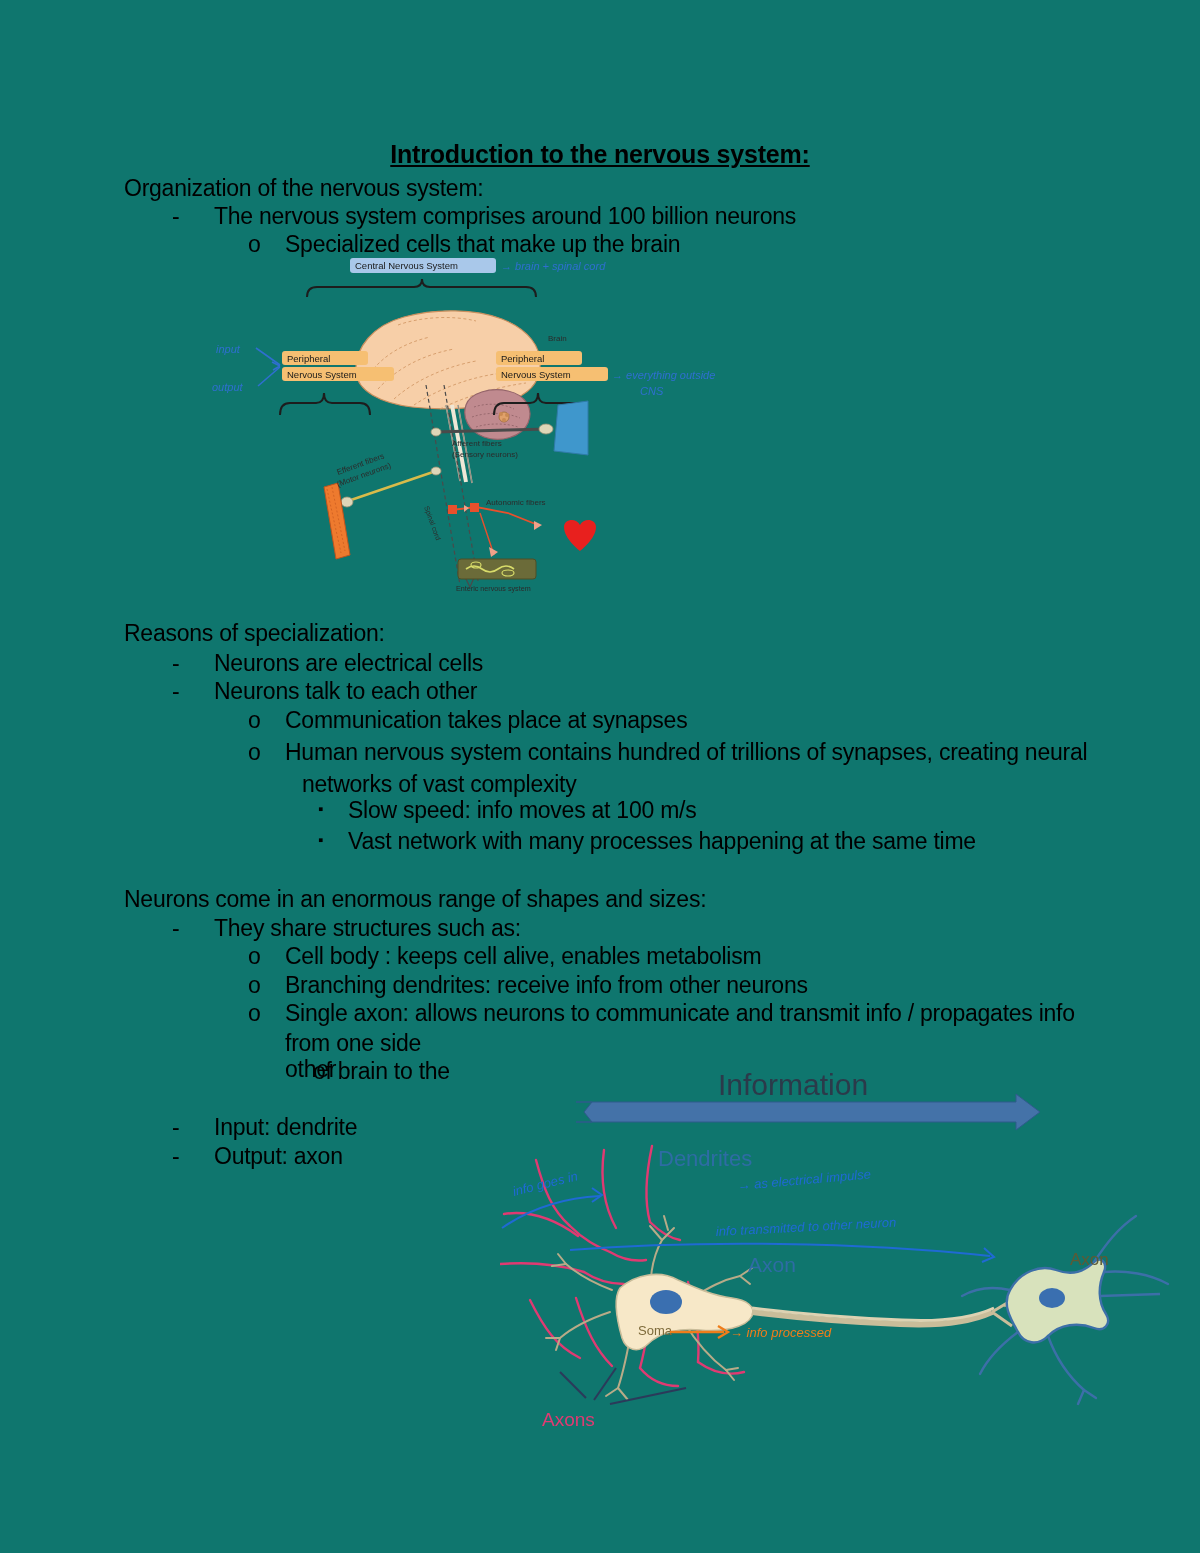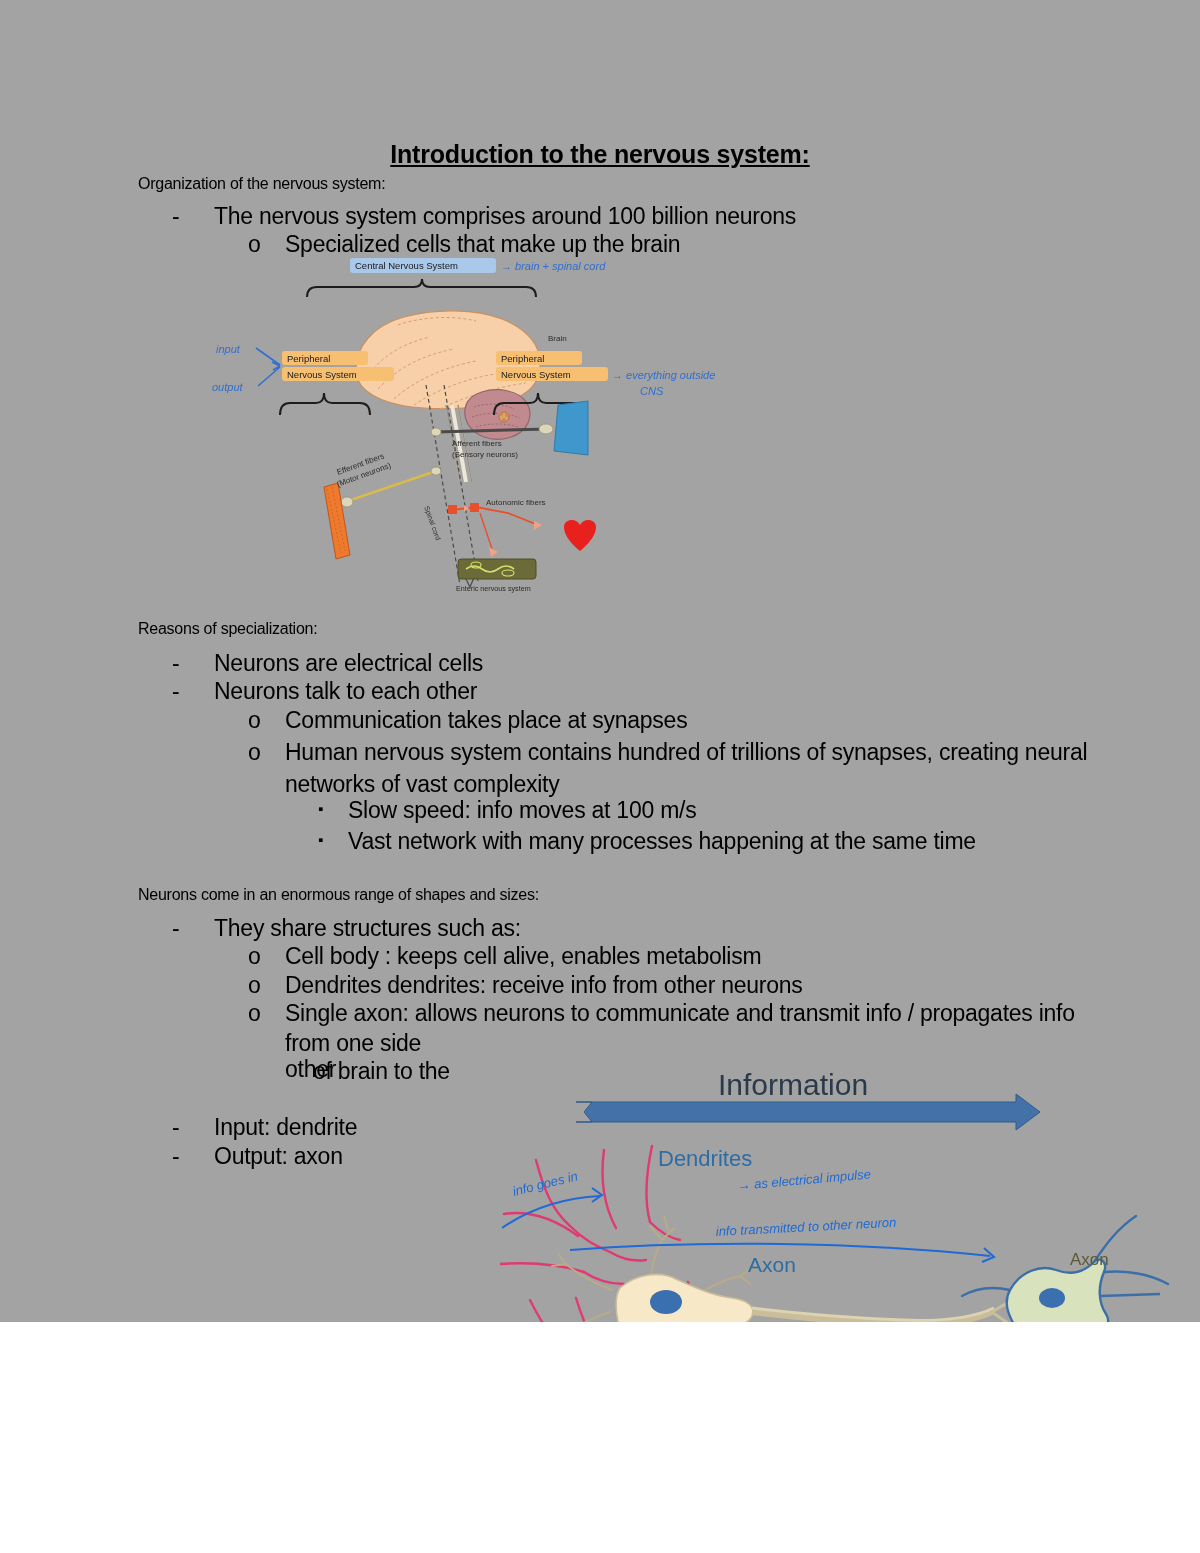--- a/index.html
+++ b/index.html
@@ -7,40 +7,40 @@
     padding: 0;
     background: #ffffff;
   }
   body {
     font-family: "Liberation Sans", sans-serif;
     color: #000000;
   }
   #page {
     position: relative;
     width: 1200px;
-    height: 1322px;
-    background: #a3a3a3;
+    height: 1553px;
+    background: #0f766e;
     overflow: hidden;
   }
 
   
   .doc-title {
     position: absolute;
     left: 0; right: 0;
     top: 140px;
     text-align: center;
     font-size: 25px;
     font-weight: bold;
     text-decoration: underline;
     letter-spacing: -0.2px;
   }
   .lead {
     position: absolute;
-    left: 138px;
-    font-size: 16px;
+    left: 124px;
+    font-size: 23px;
     letter-spacing: -0.25px;
     white-space: nowrap;
     text-align: center;
   }
   .bullet {
     position: absolute;
     font-size: 23px;
     letter-spacing: -0.25px;
     display: flex;
     align-items: flex-start;
@@ -291,21 +291,21 @@
     <span class="tx">Neurons talk to each other</span>
   </div>
   <div class="bullet lvl2" style="top:707px;">
     <span class="mk">o</span>
     <span class="tx">Communication takes place at synapses</span>
   </div>
   <div class="bullet lvl2" style="top:739px;">
     <span class="mk">o</span>
     <span class="tx">Human nervous system contains hundred of trillions of synapses, creating neural</span>
   </div>
-  <div class="wrapline" style="left:285px; top:771px;">networks of vast complexity</div>
+  <div class="wrapline" style="left:302px; top:771px;">networks of vast complexity</div>
   <div class="bullet lvl3" style="top:797px;">
     <span class="mk" style="font-size:15px; line-height:23px;">▪</span>
     <span class="tx">Slow speed: info moves at 100 m/s</span>
   </div>
   <div class="bullet lvl3" style="top:828px;">
     <span class="mk" style="font-size:15px; line-height:23px;">▪</span>
     <span class="tx">Vast network with many processes happening at the same time</span>
   </div>
 
   <div class="lead" style="top:886px;">Neurons come in an enormous range of shapes and sizes:</div>
@@ -313,21 +313,21 @@
   <div class="bullet lvl1" style="top:915px;">
     <span class="mk">-</span>
     <span class="tx">They share structures such as:</span>
   </div>
   <div class="bullet lvl2" style="top:943px;">
     <span class="mk">o</span>
     <span class="tx">Cell body : keeps cell alive, enables metabolism</span>
   </div>
   <div class="bullet lvl2" style="top:972px;">
     <span class="mk">o</span>
-    <span class="tx">Dendrites dendrites: receive info from other neurons</span>
+    <span class="tx">Branching dendrites: receive info from other neurons</span>
   </div>
   <div class="bullet lvl2" style="top:1000px;">
     <span class="mk">o</span>
     <span class="tx">Single axon: allows neurons to communicate and transmit info / propagates info</span>
   </div>
   <div class="wrapline" style="left:285px; top:1030px;">from one side</div>
   <div class="wrapline" style="left:285px; top:1058px;margin-left:28px;">of brain to the</div>
   <div class="wrapline" style="left:285px; top:1056px;">other</div>
   <div class="bullet lvl1" style="top:1114px;">
     <span class="mk">-</span>

